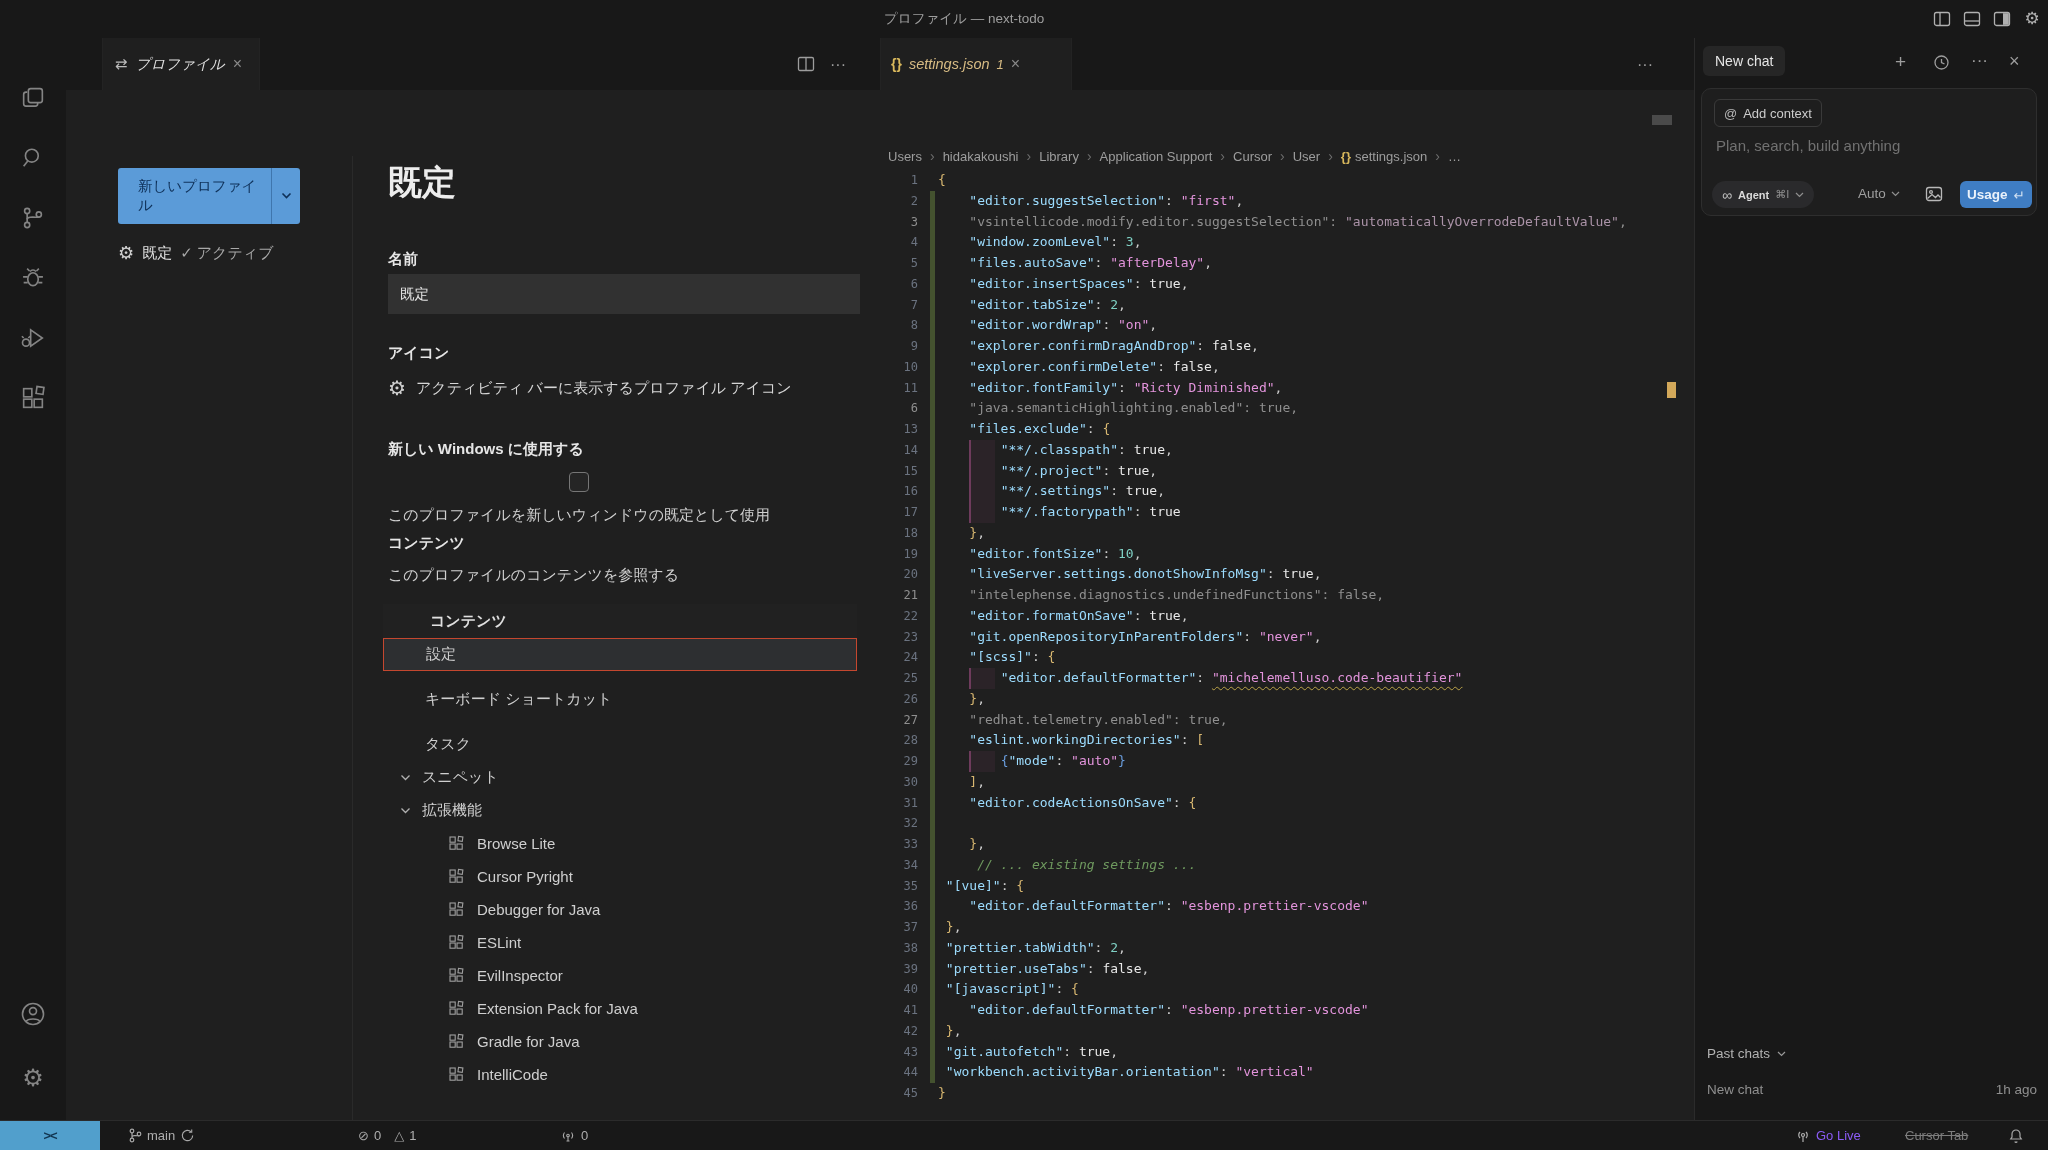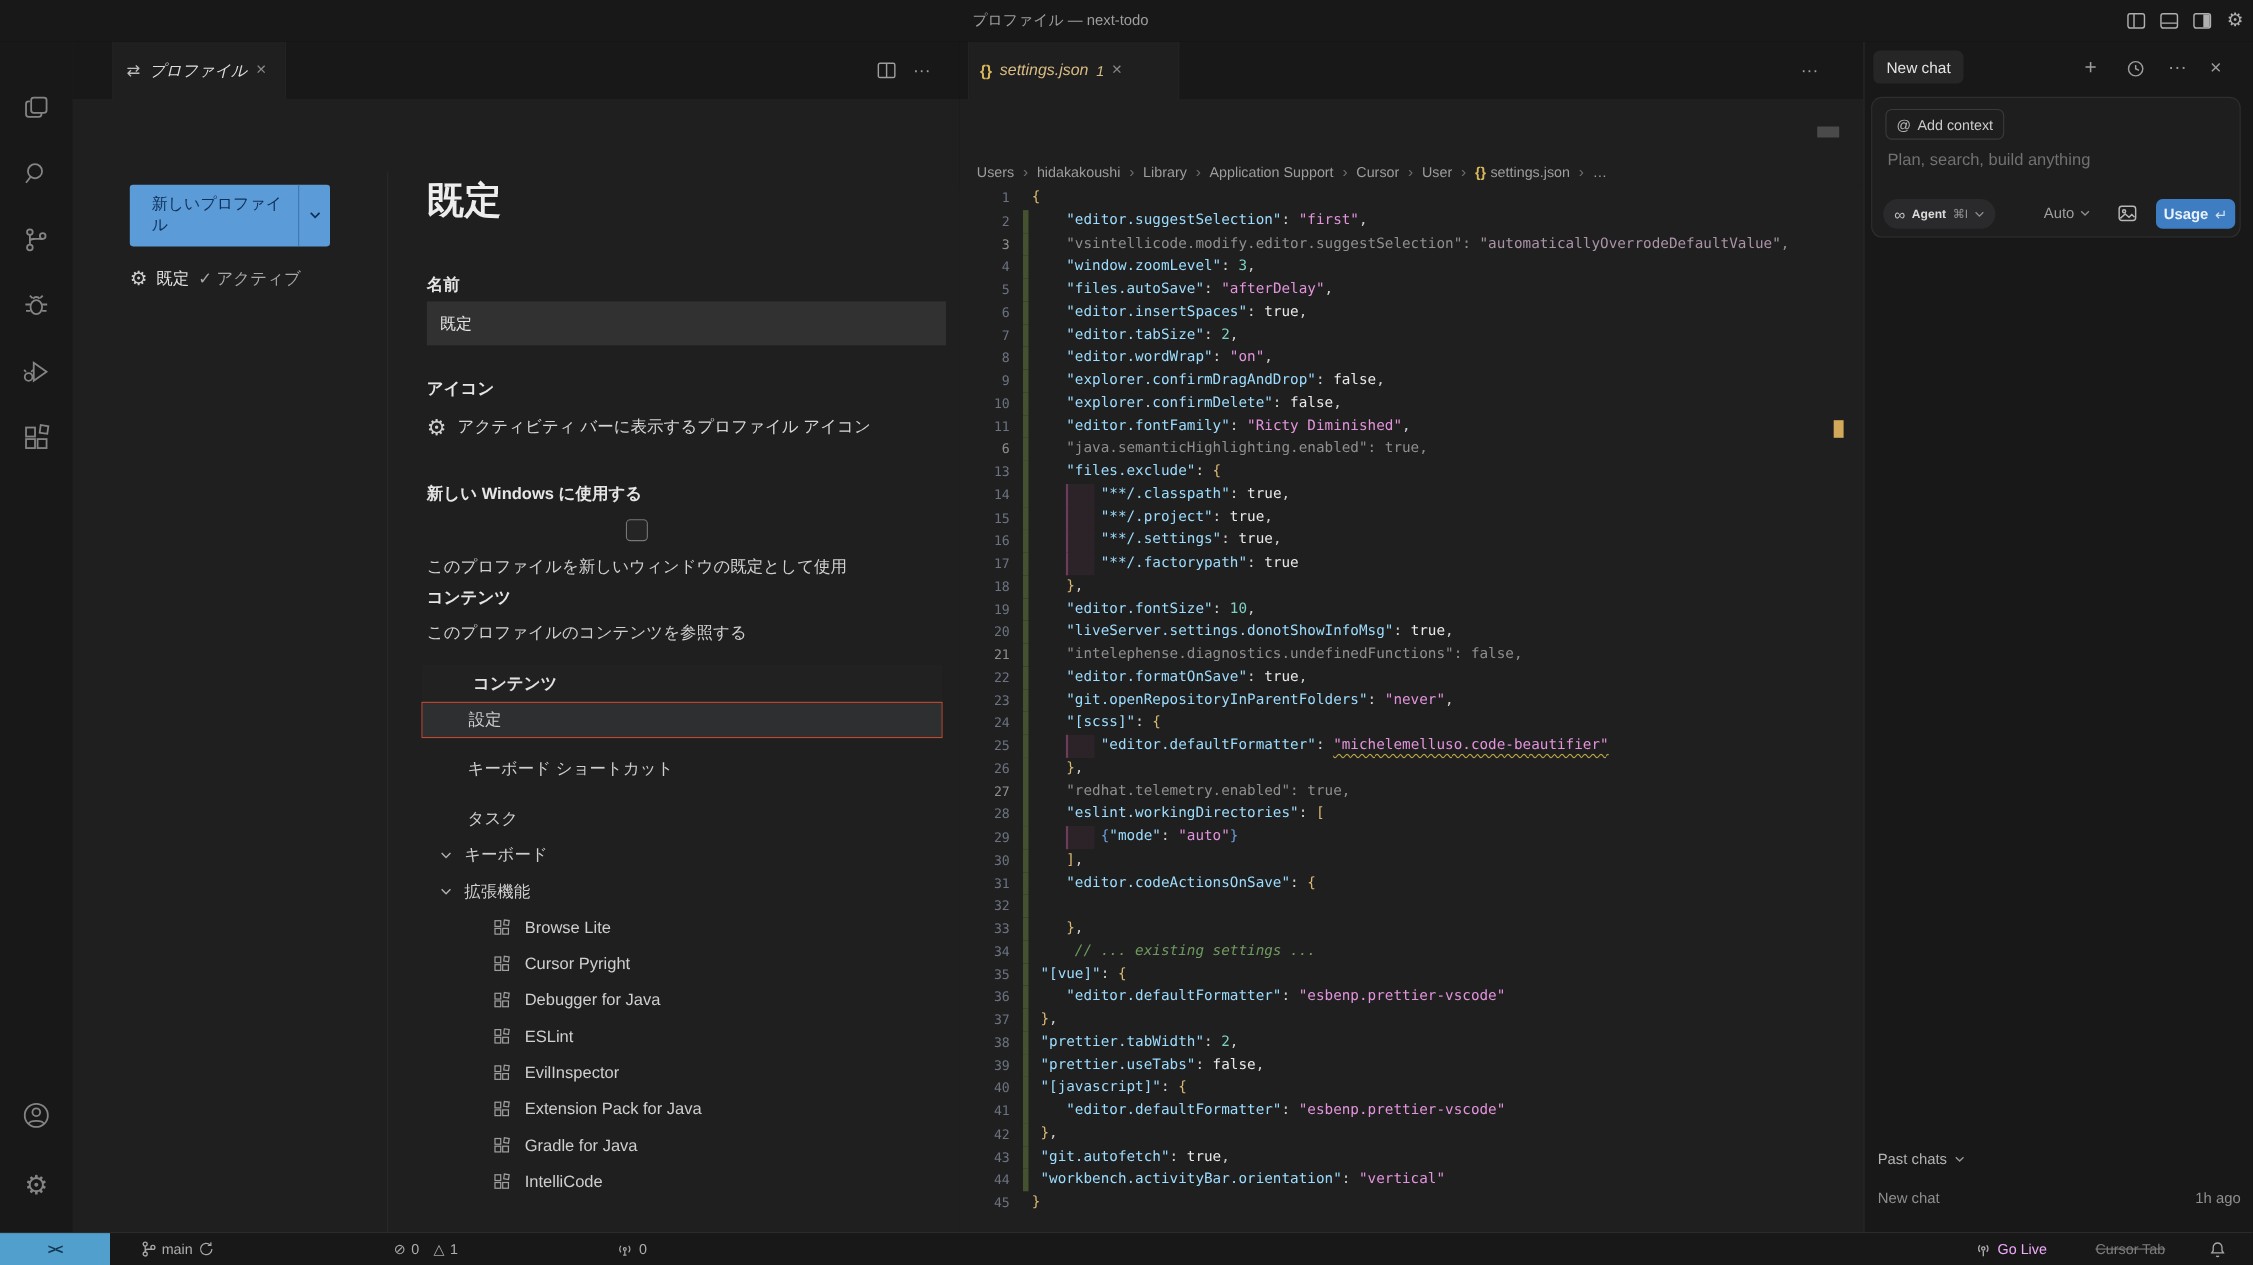--- a/index.html
+++ b/index.html
@@ -270,21 +270,21 @@
         <div class="tree-row plain">
           <span>キーボード ショートカット</span>
         </div>
         <div class="tree-row plain">
           <span>タスク</span>
         </div>
         <div class="tree-row chevron">
           <svg width="11" height="8" viewBox="0 0 11 8">
             <polyline points="1.5,1.5 5.5,5.5 9.5,1.5" fill="none" stroke="#b0b0b0" stroke-width="1.3"></polyline>
           </svg>
-          <span>キーボード</span>
+          <span>スニペット</span>
         </div>
         <div class="tree-row chevron">
           <svg width="11" height="8" viewBox="0 0 11 8">
             <polyline points="1.5,1.5 5.5,5.5 9.5,1.5" fill="none" stroke="#b0b0b0" stroke-width="1.3"></polyline>
           </svg>
           <span>拡張機能</span>
         </div>
         <div class="tree-row ext">
           <svg class="ext-ic" viewBox="0 0 17 17" fill="none" stroke="#a0a0a0" stroke-width="1.1">
             <rect x="2" y="2" width="5.2" height="5.2"></rect>
@@ -528,21 +528,21 @@
         <circle cx="8" cy="7.5" r="1.3"></circle>
         <path d="M8 9v4M6.5 13h3"></path>
       </svg>
     <span>0</span>
   </div>
   <div class="sb-item" style="left:1795px;">
     <svg class="sb-ic" width="16" height="16" viewBox="0 0 16 16" fill="none" stroke="#b0b0b0" stroke-width="1.2">
         <circle cx="8" cy="7" r="1.5"></circle>
         <path d="M5 10a4.2 4.2 0 0 1 0-6M11 4a4.2 4.2 0 0 1 0 6M8 9v5"></path>
       </svg>
-    <span style="color:#f0abfc;">Go Live</span>
+    <span style="color:#8b5cf6;">Go Live</span>
   </div>
   <div class="sb-item" style="left:1905px;">
     <span id="sb-cursortab">Cursor Tab</span>
   </div>
   <div class="sb-item" style="left:2008px;">
     <svg class="sb-ic" width="16" height="16" viewBox="0 0 16 16" fill="none" stroke="#a8a8a8" stroke-width="1.2">
         <path d="M8 2a4 4 0 0 0-4 4v3l-1.3 2h10.6L12 9V6a4 4 0 0 0-4-4z"></path>
         <path d="M6.8 13.5a1.3 1.3 0 0 0 2.4 0"></path>
       </svg>
   </div>

